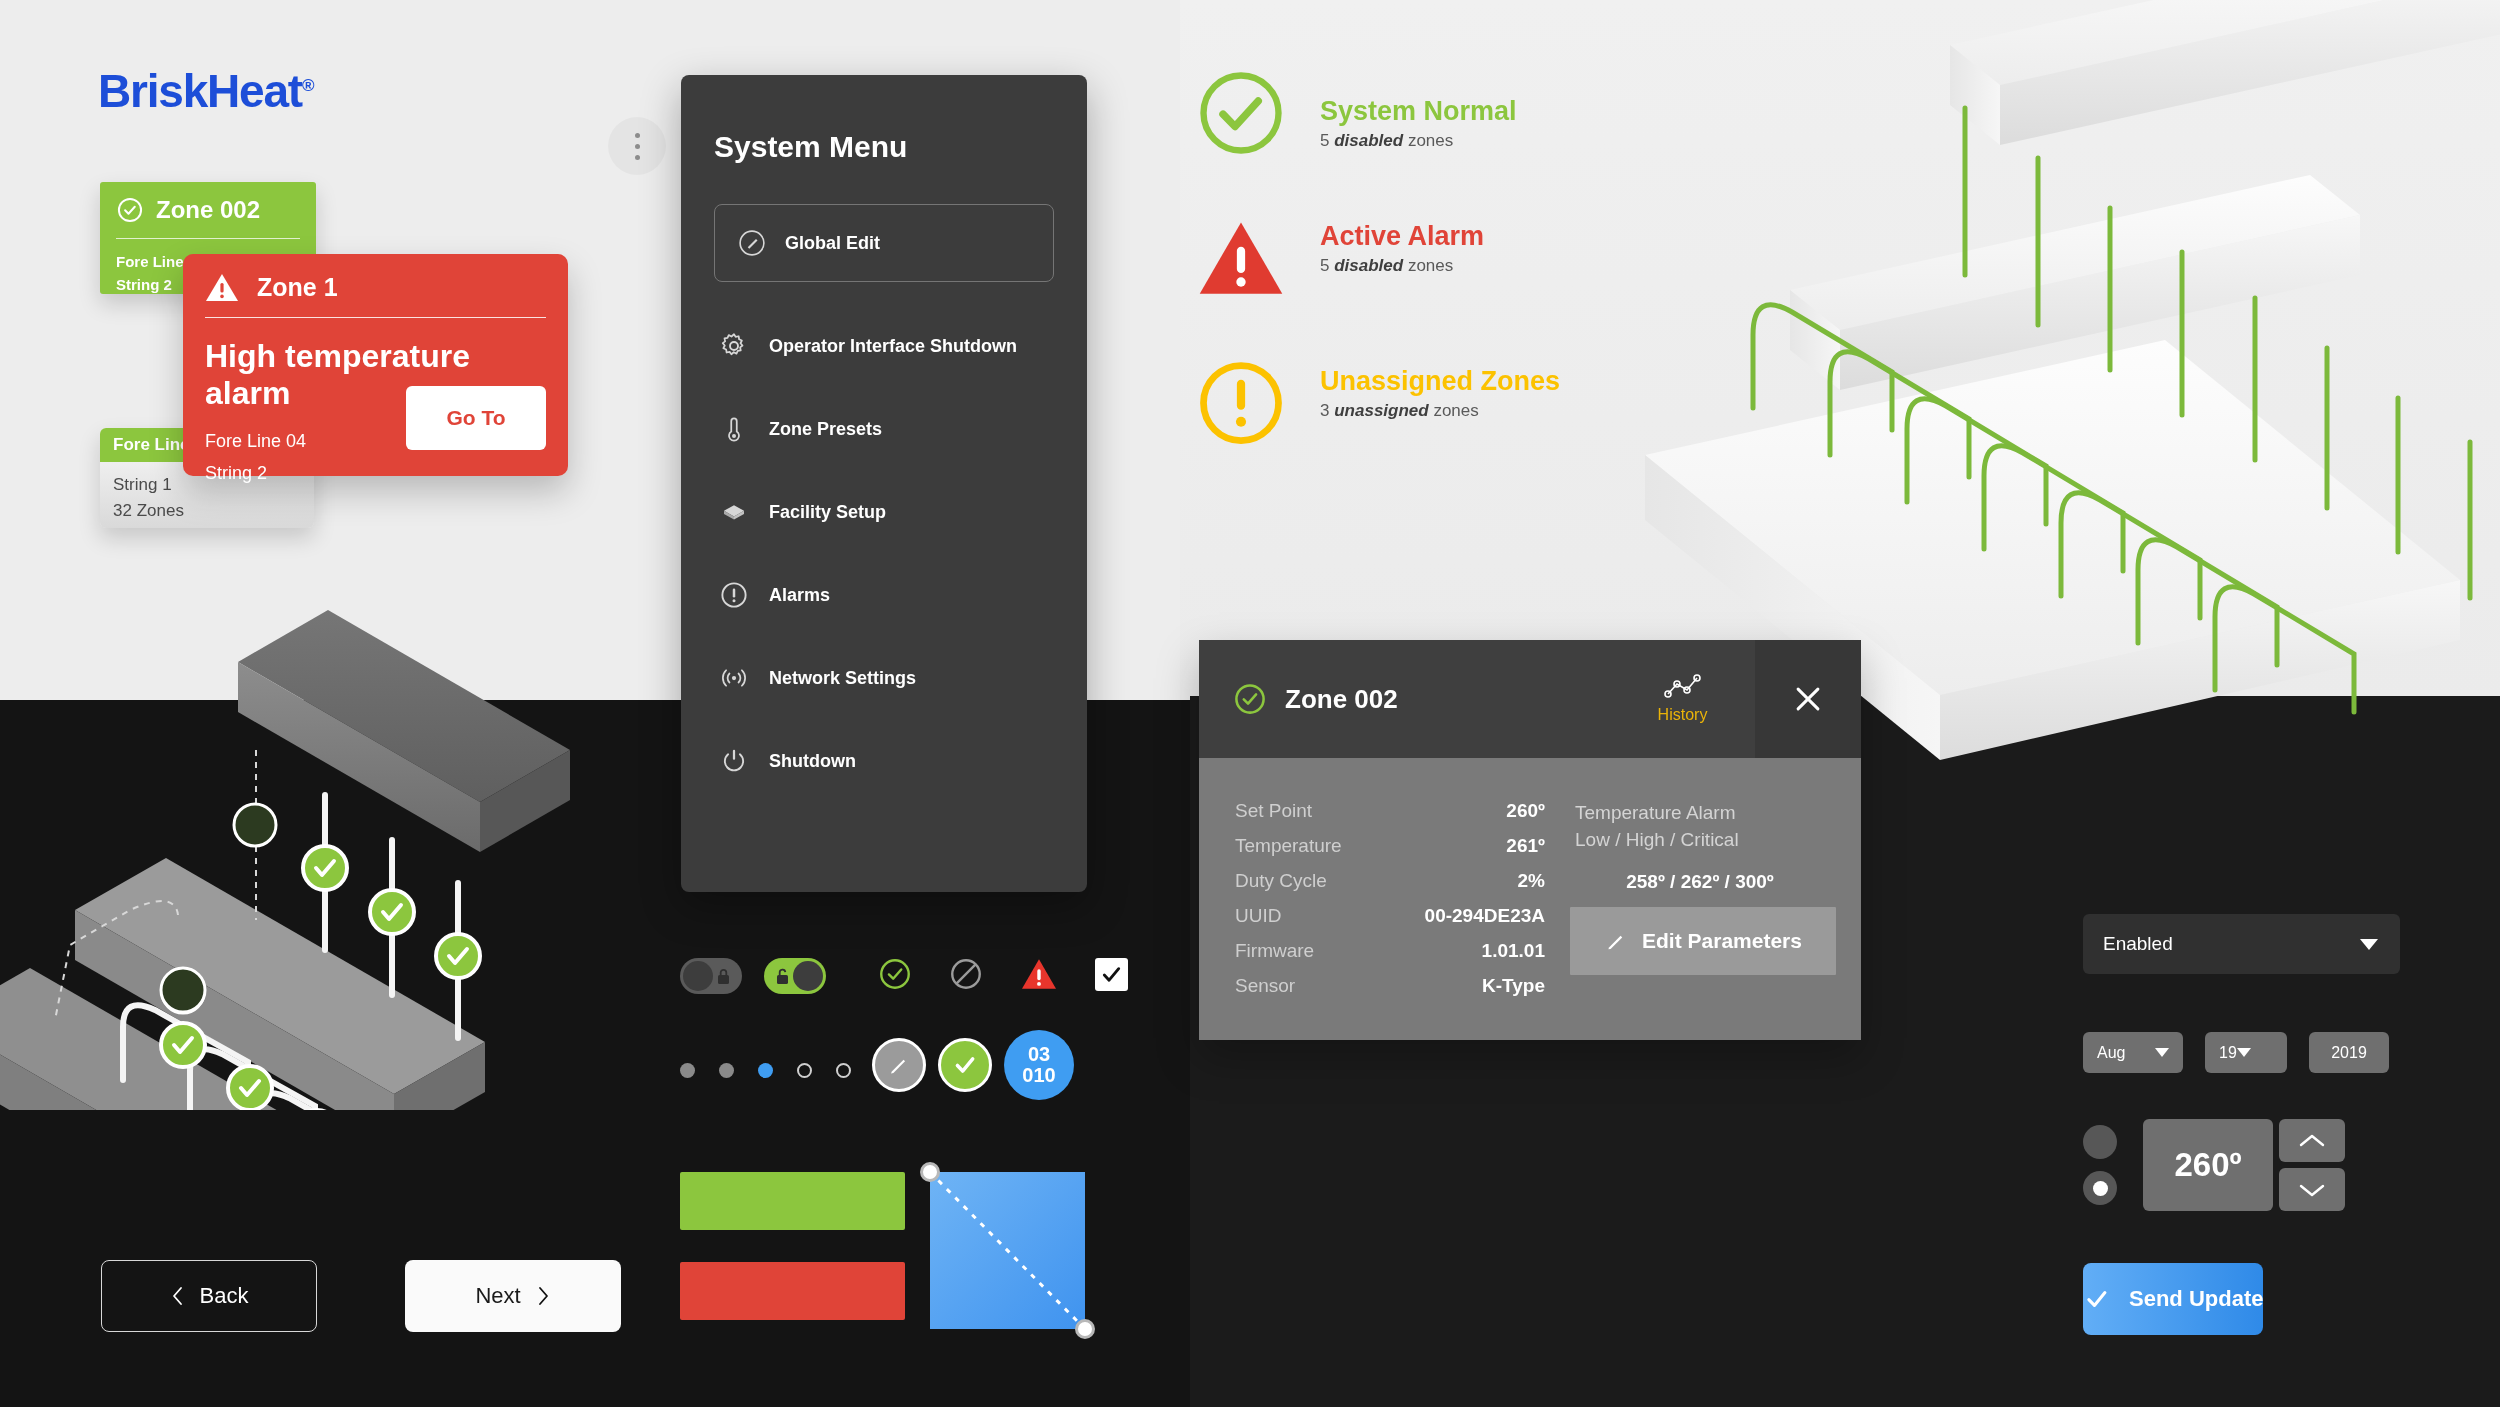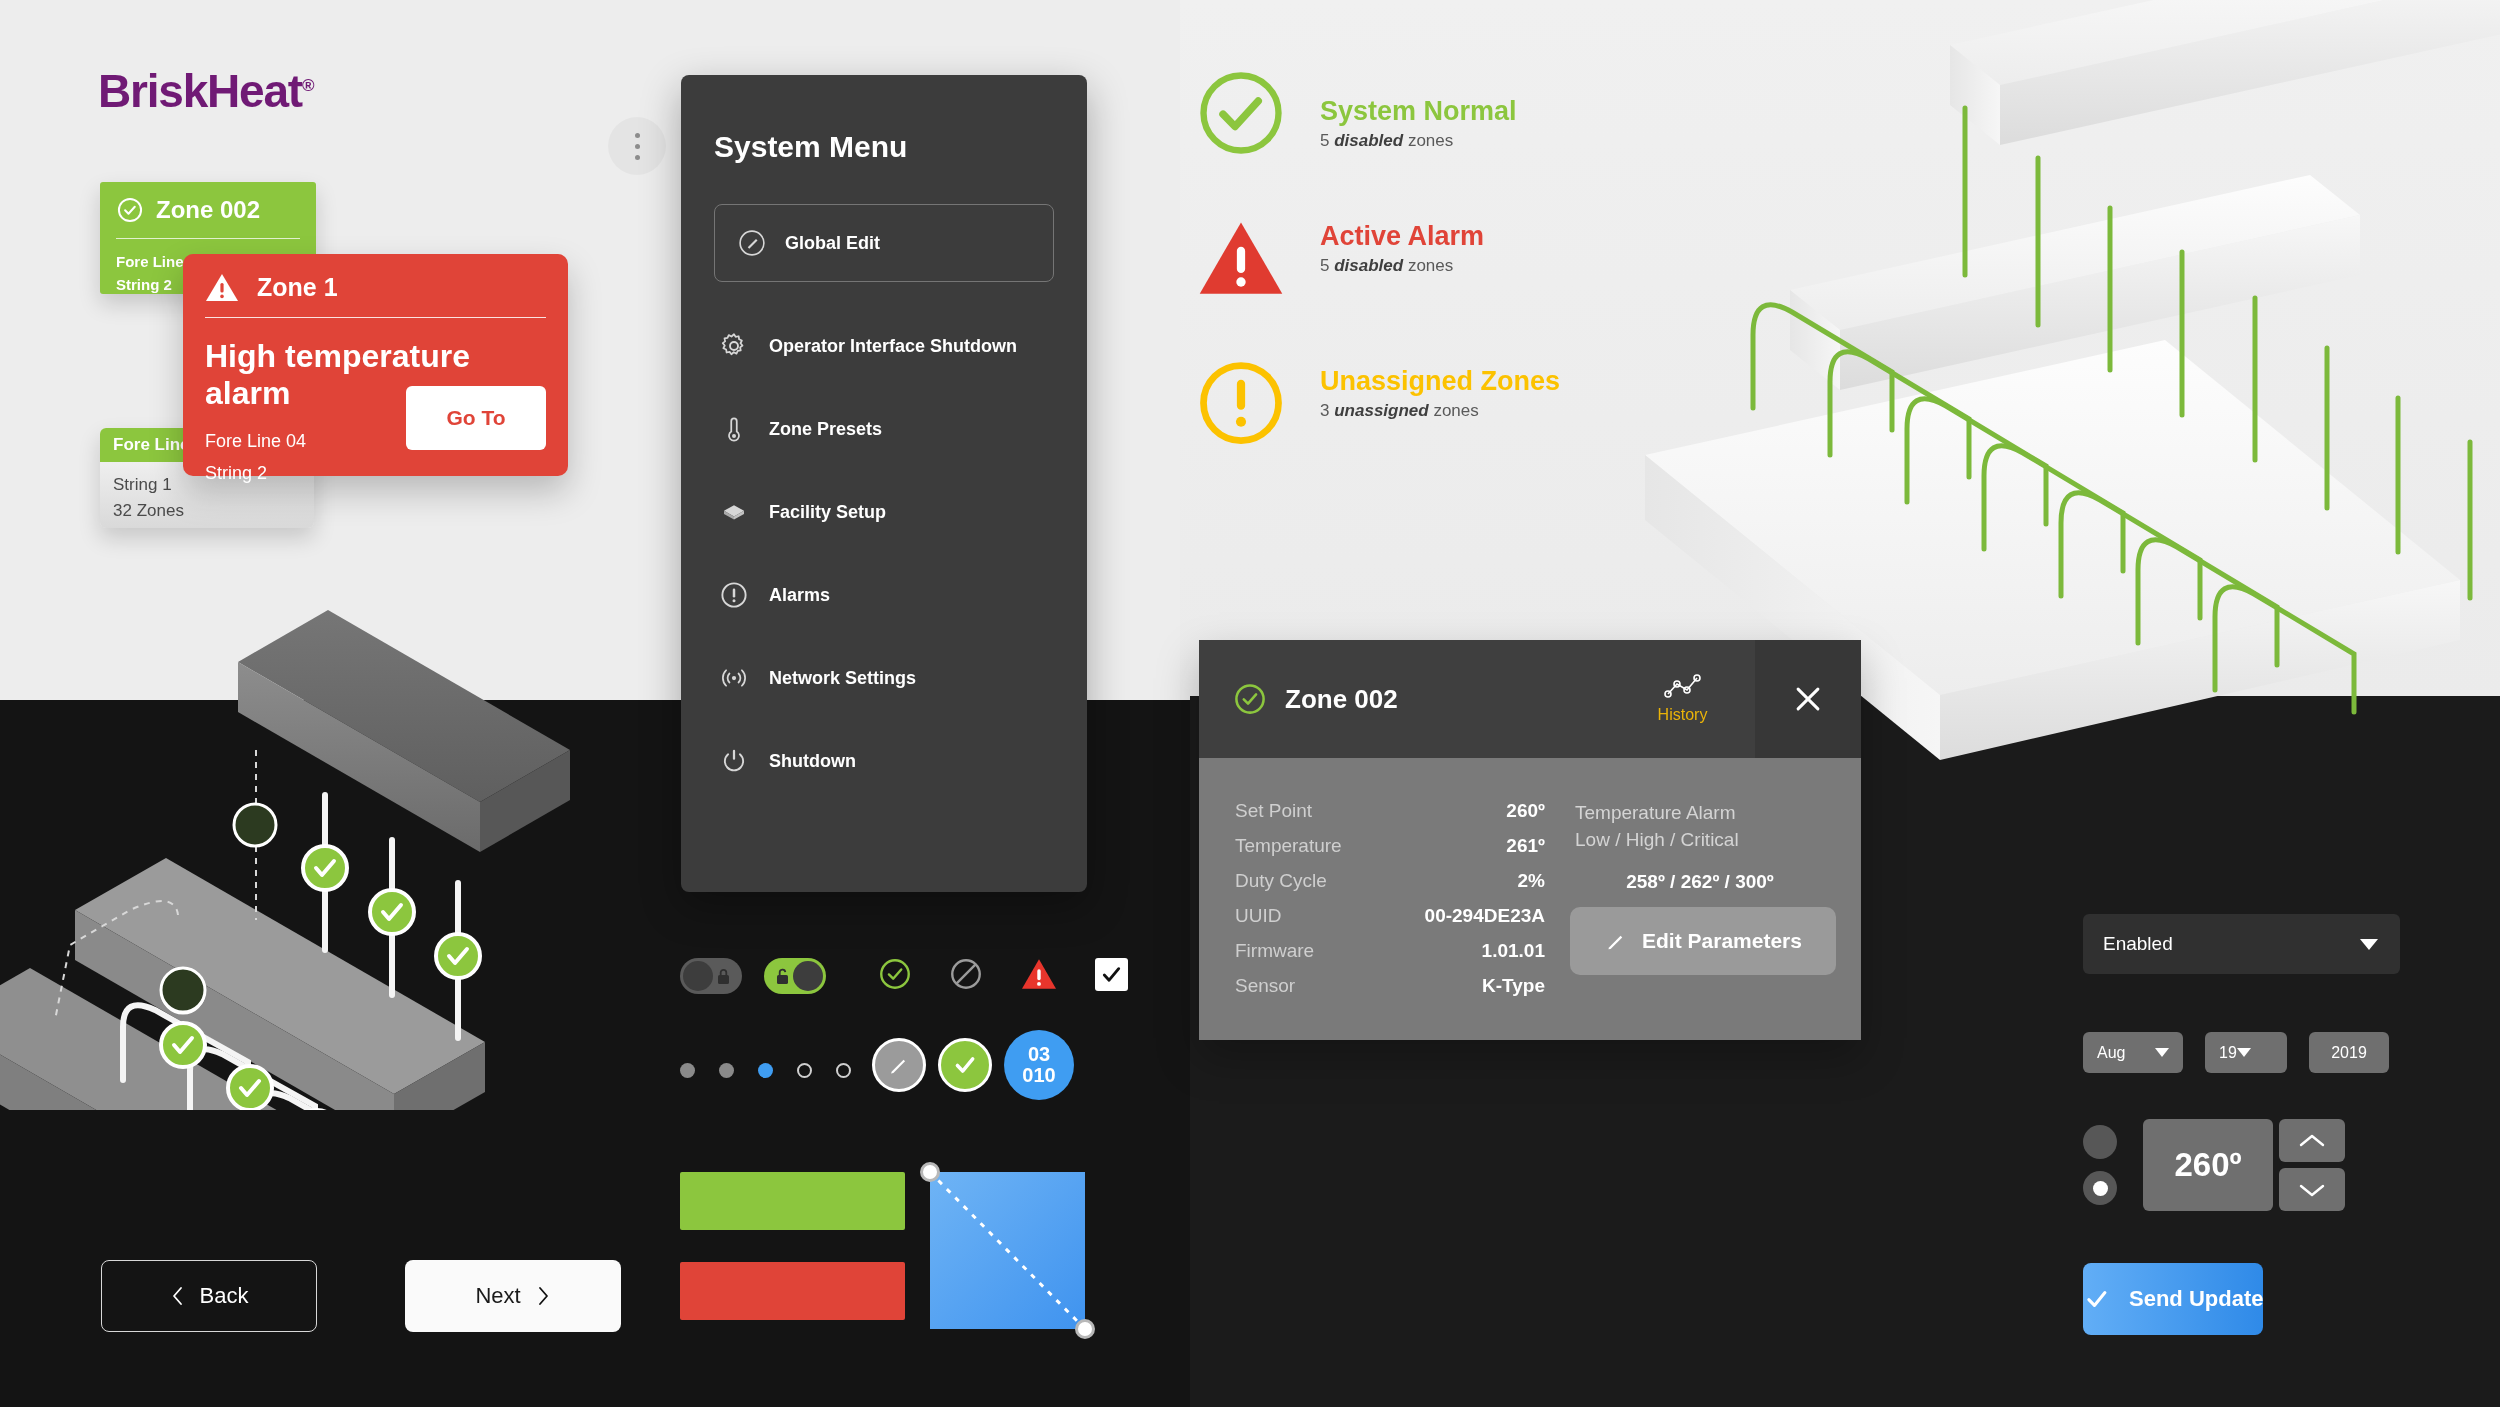--- a/index.html
+++ b/index.html
@@ -21,21 +21,21 @@
     background: #1b1b1b;
   }
   .band-light-mid {
     position: absolute; left: 1180px; top: 0; width: 1320px; height: 700px;
     background: linear-gradient(180deg,#f0f0f0 0%,#ebebeb 100%);
   }
 
   
   .logo {
     position: absolute; left: 98px; top: 64px;
-    font-size: 46px; font-weight: 800; color: #701a75;
+    font-size: 46px; font-weight: 800; color: #1d4ed8;
     letter-spacing: -1.2px;
   }
   .logo .sup { font-size: 17px; vertical-align: super; font-weight: 700; }
 
   
   .zone-card {
     position: absolute; left: 100px; top: 182px; width: 216px; height: 112px;
     background: #8cc63e; border-radius: 3px; color: #fff;
     box-shadow: 0 10px 22px rgba(0,0,0,.16);
     padding: 14px 16px;
@@ -132,21 +132,21 @@
   .zpanel-body { height: 282px; background: #7a7a7a; padding: 42px 36px 0 36px; display: flex; }
   .z-specs { width: 310px; }
   .z-spec { display: flex; justify-content: space-between; font-size: 19px; margin-bottom: 13px; }
   .z-spec .k { color: #cfcfcf; }
   .z-spec .v { color: #fff; font-weight: 700; }
   .z-right { flex: 1; position: relative; padding-left: 30px; }
   .z-right .alrm-ttl { color: #d4d4d4; font-size: 19px; line-height: 1.4; }
   .z-right .alrm-vals { color: #fff; font-size: 19px; font-weight: 700; margin-top: 18px; text-align: center; }
   .edit-params {
     position: absolute; left: 25px; top: 107px; width: 266px; height: 68px;
-    background: #9a9a9a; border: none; border-radius: 10px; color: #fff;
+    background: #9a9a9a; border: none; border-radius: 1px; color: #fff;
     font-size: 21px; font-weight: 600; font-family: inherit; cursor: pointer;
     display: flex; align-items: center; justify-content: center; gap: 14px;
   }
 
   
   .toggles { position: absolute; left: 680px; top: 958px; display: flex; align-items: center; gap: 0; }
   .tg { width: 62px; height: 36px; border-radius: 18px; position: relative; }
   .tg.off { background: #5a5a5a; }
   .tg.on { background: #8cc63e; }
   .tg .knob { position: absolute; top: 3px; width: 30px; height: 30px; border-radius: 50%; background: #3d3d3d; }

